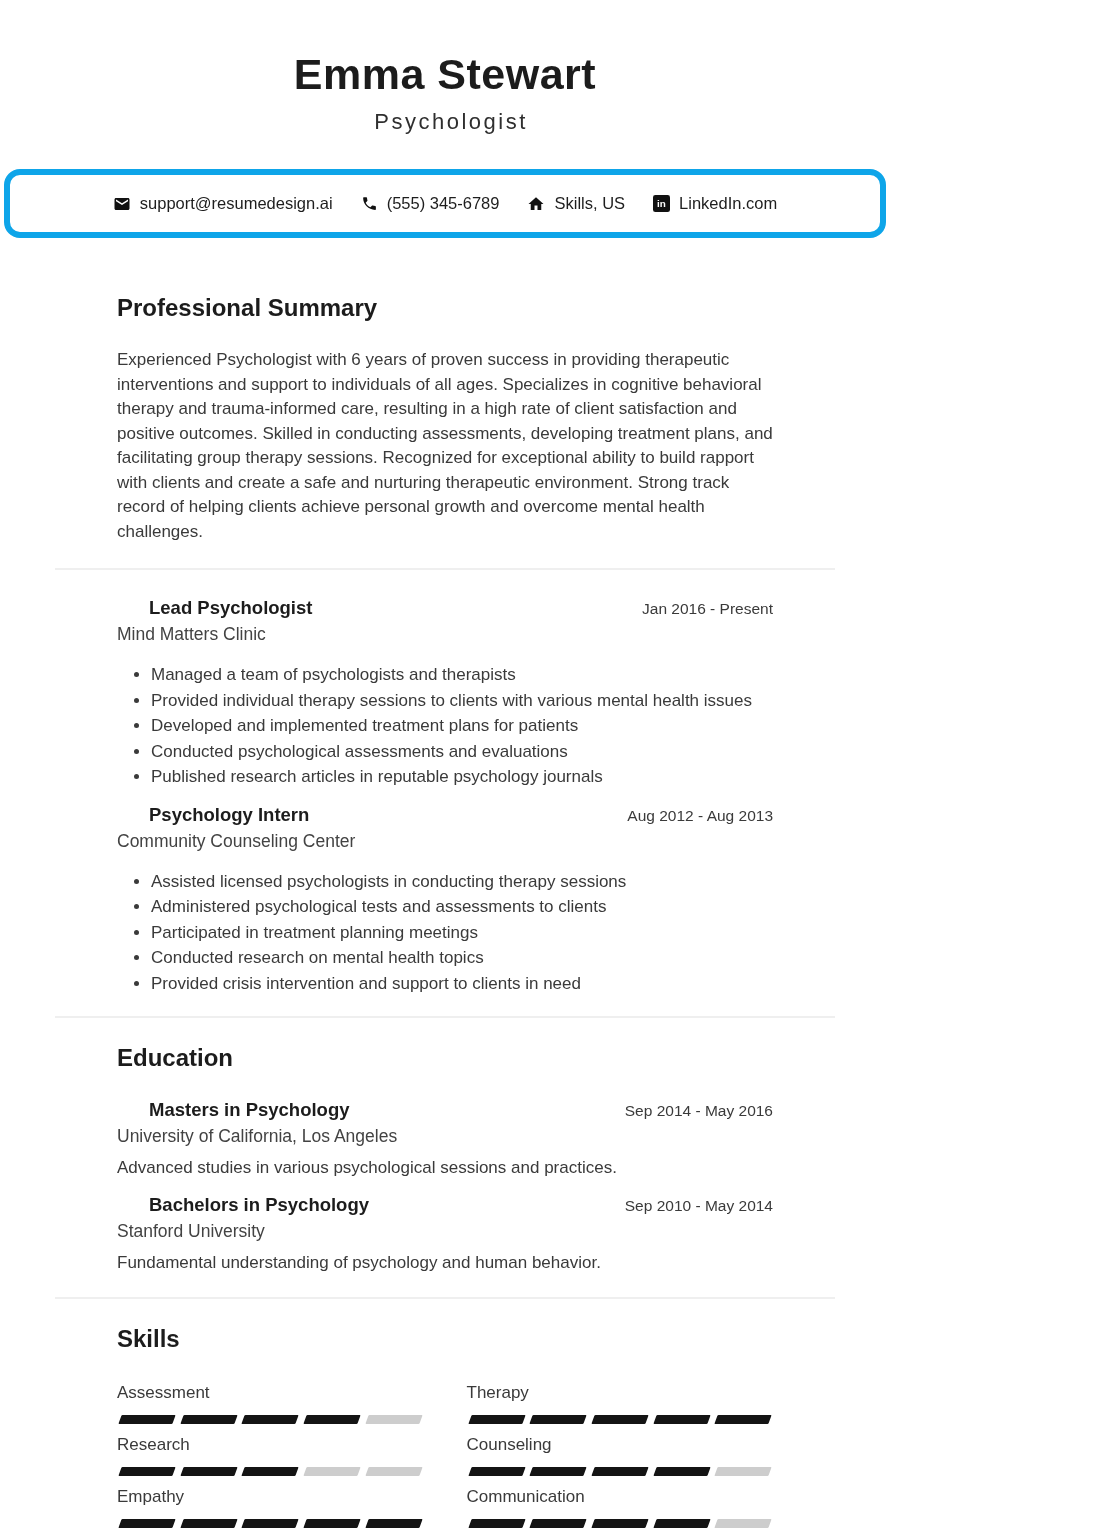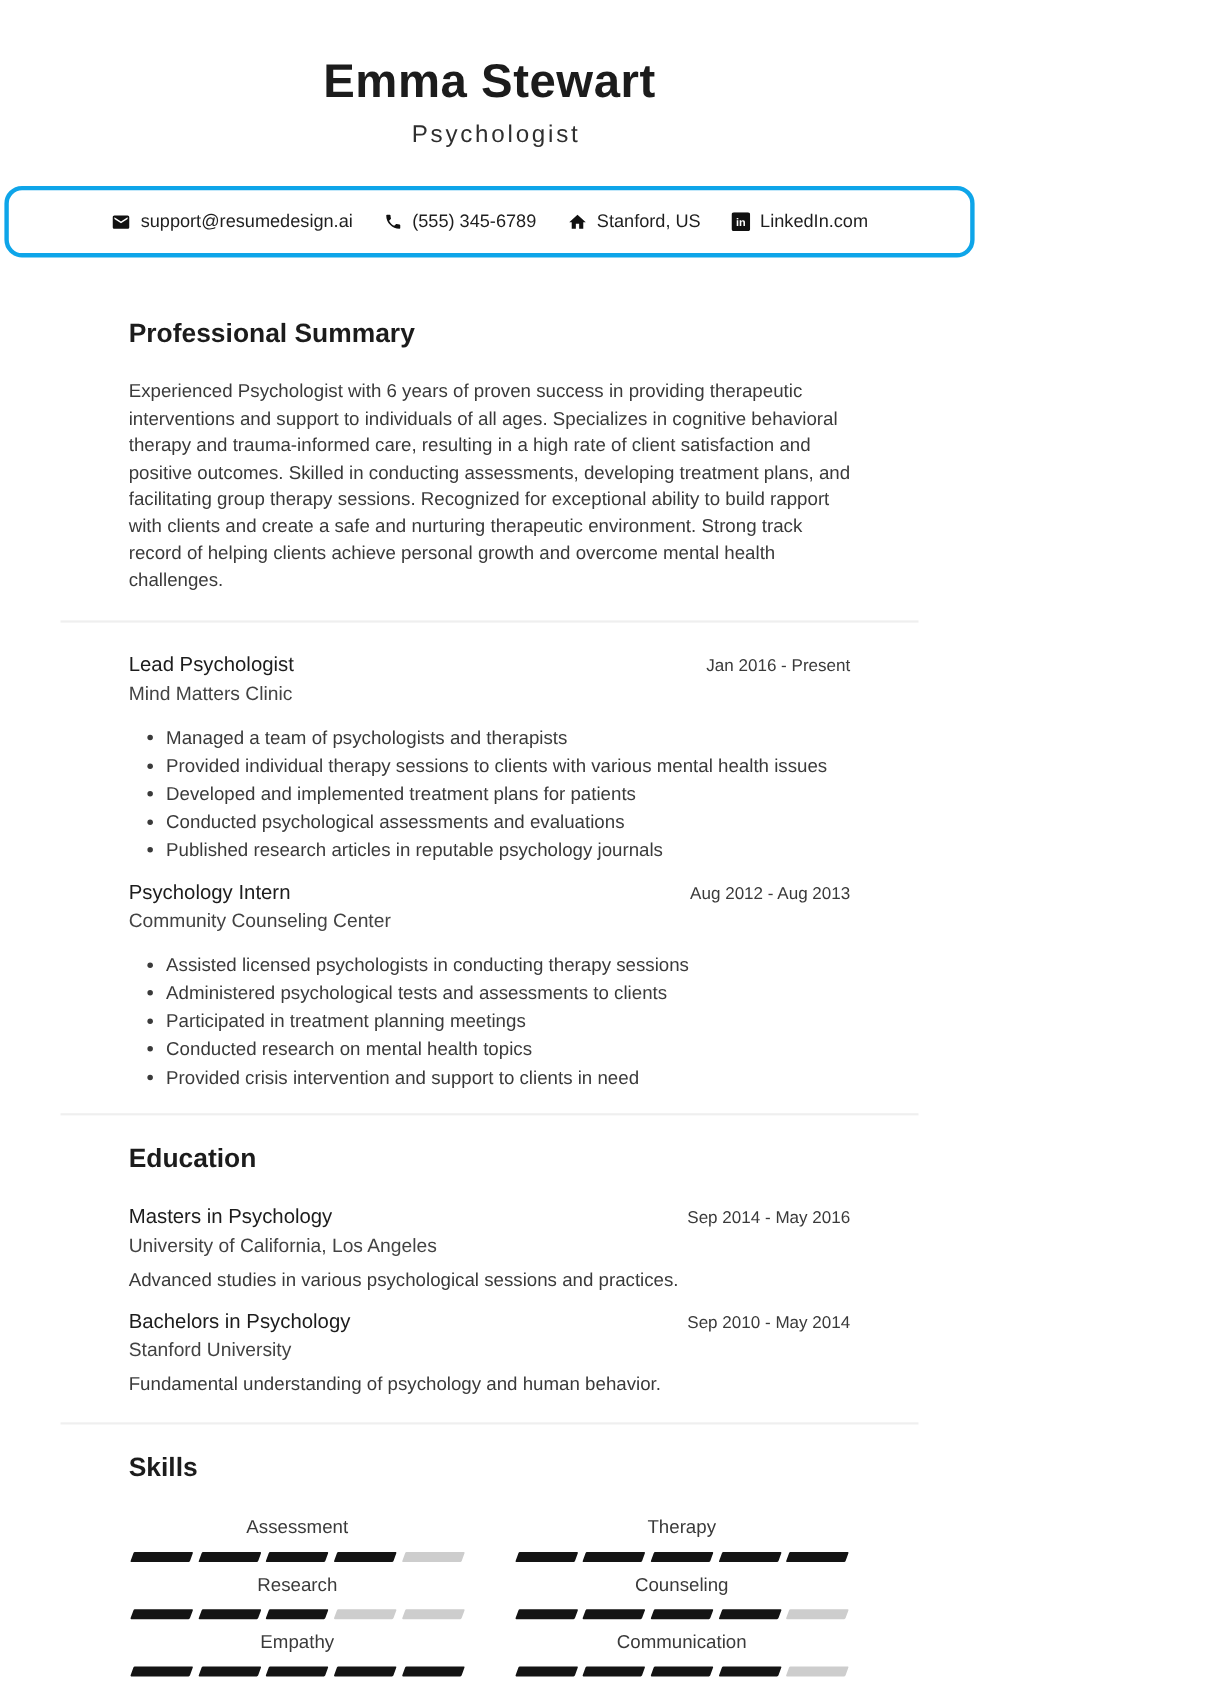--- a/index.html
+++ b/index.html
@@ -31,21 +31,21 @@
     font-size: 22px;
     font-weight: 400;
     color: #2f2f2f;
     letter-spacing: 2.5px;
     padding-left: 12px;
   }
 
   
   .contact-bar {
     margin: 34px 4px 0;
-    border: 4px solid #0ea5e9;
+    border: 6px solid #0ea5e9;
     border-radius: 16px;
     display: flex;
     justify-content: center;
     align-items: center;
     gap: 28px;
     padding: 19px 10px;
     font-size: 16.5px;
     color: #1e1e1e;
   }
   .contact-item { display: inline-flex; align-items: center; gap: 9px; white-space: nowrap; }
@@ -79,23 +79,24 @@
 
   .entry { margin-top: 26px; }
   .entry + .entry { margin-top: 13px; }
   .entry-head {
     display: flex;
     justify-content: space-between;
     align-items: baseline;
   }
   .entry-title {
     font-size: 18.5px;
-    font-weight: 400;
+    font-weight: 700;
     color: #1c1c1c;
     line-height: 24px;
+    margin-left: 32px;
   }
   .entry-date {
     font-size: 15.5px;
     color: #3a3a3a;
     white-space: nowrap;
   }
   .entry-sub {
     margin-top: 2px;
     font-size: 17.5px;
     color: #434343;
@@ -123,21 +124,20 @@
     margin-top: 28px;
     display: grid;
     grid-template-columns: 1fr 1fr;
     column-gap: 43px;
     row-gap: 9px;
   }
   .skill-name {
     font-size: 17px;
     color: #3a3a3a;
     line-height: 24px;
-    text-align: center;
   }
   .skill-bar {
     margin-top: 10px;
     display: flex;
     gap: 8px;
     padding: 0 3px;
   }
   .seg {
     flex: 1;
     height: 9px;
@@ -175,21 +175,21 @@
         </svg>
       </span>
       <span>(555) 345-6789</span>
     </span>
     <span class="contact-item">
       <span>
         <svg width="18" height="18" viewBox="0 0 24 24" fill="#111">
           <path d="M10 20v-6h4v6h5v-8h3L12 3 2 12h3v8z"></path>
         </svg>
       </span>
-      <span>Stanford, US</span>
+      <span>Skills, US</span>
     </span>
     <span class="contact-item">
       <span>
         <svg width="17" height="17" viewBox="0 0 18 18">
           <rect width="18" height="18" rx="2.5" fill="#111"></rect>
           <text x="9" y="13.2" font-size="10.5" font-weight="bold" fill="#fff" text-anchor="middle" font-family="Liberation Sans, sans-serif">in</text>
         </svg>
       </span>
       <span>LinkedIn.com</span>
     </span>

